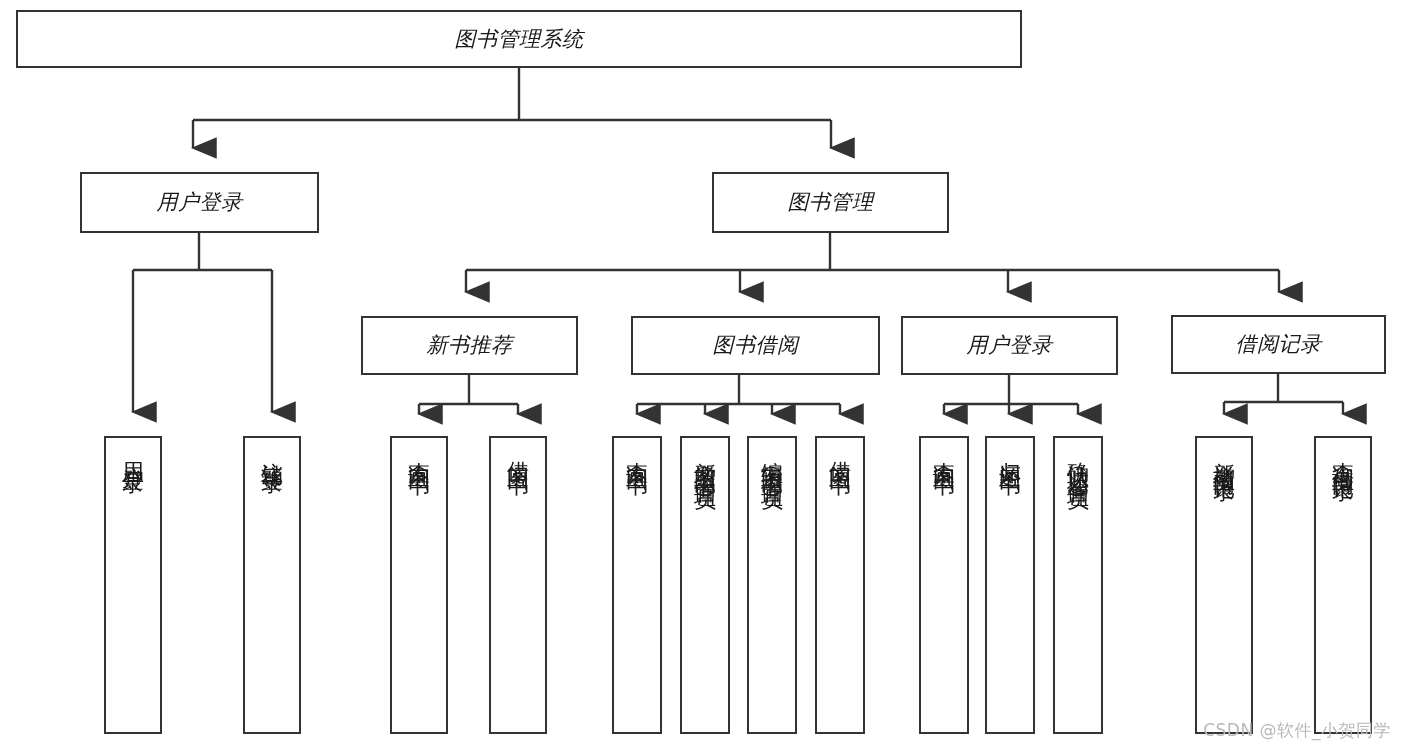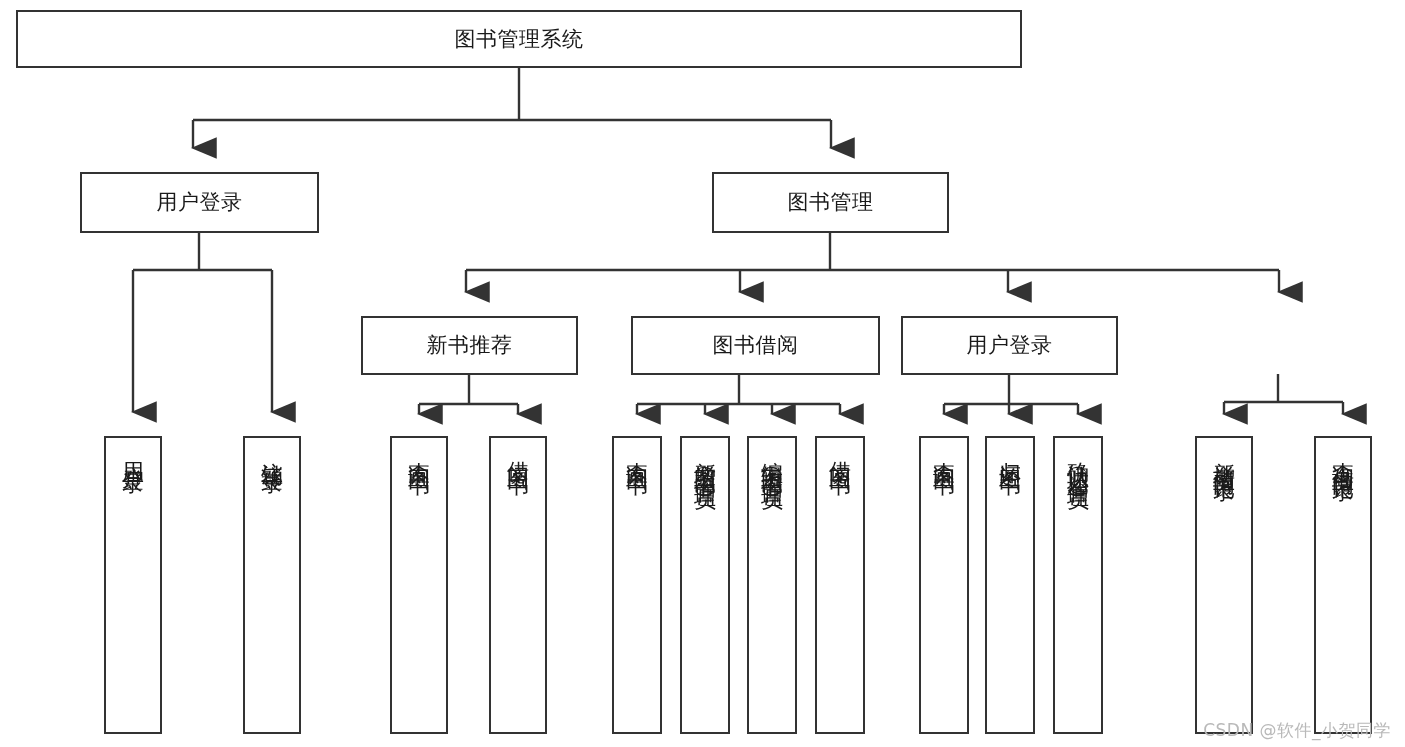--- a/index.html
+++ b/index.html
@@ -36,20 +36,21 @@
   }
   .node-label {
     color: #1a1a1a;
     line-height: 1.18;
     text-align: center;
     letter-spacing: 0.5px;
   }
   .node.horiz .node-label {
     font-size: 21px;
     writing-mode: horizontal-tb;
+    font-style: italic;
   }
   .node.vert {
     align-items: flex-start;
     padding-top: 6px;
   }
   .node.vert .node-label {
     writing-mode: vertical-rl;
     text-orientation: upright;
     font-size: 22px;
     letter-spacing: 4px;
@@ -136,20 +137,23 @@
 
   <div class="node horiz" style="left:361px; top:316px; width:217px; height:59px;">
     <span class="node-label">新书推荐</span>
   </div>
   <div class="node horiz" style="left:631px; top:316px; width:249px; height:59px;">
     <span class="node-label">图书借阅</span>
   </div>
   <div class="node horiz" style="left:901px; top:316px; width:217px; height:59px;">
     <span class="node-label">用户登录</span>
   </div>
+  <div class="node horiz" style="left:1171px; top:315px; width:215px; height:59px;">
+    <span class="node-label">借阅记录</span>
+  </div>
 
   <div class="node vert" style="left:104px; top:436px; width:58px; height:298px;">
     <span class="node-label">用户登录</span>
   </div>
   <div class="node vert" style="left:243px; top:436px; width:58px; height:298px;">
     <span class="node-label">注销登录</span>
   </div>
 
   <div class="node vert" style="left:390px; top:436px; width:58px; height:298px;">
     <span class="node-label">查询图书</span>

